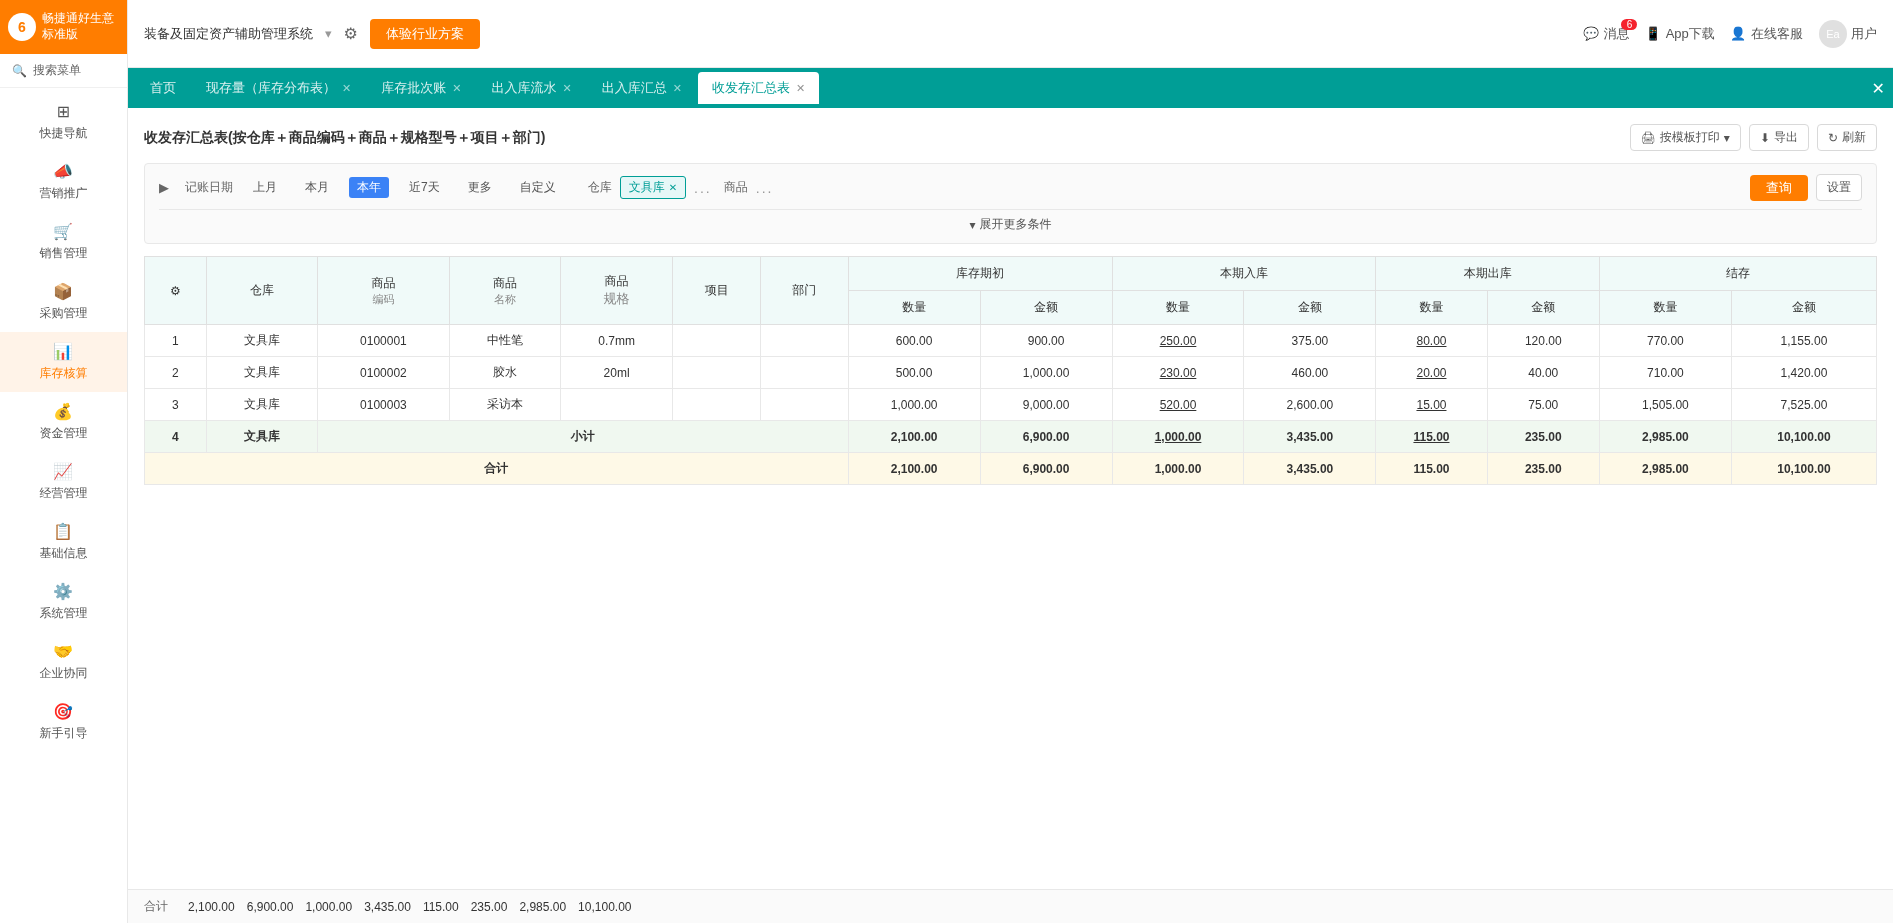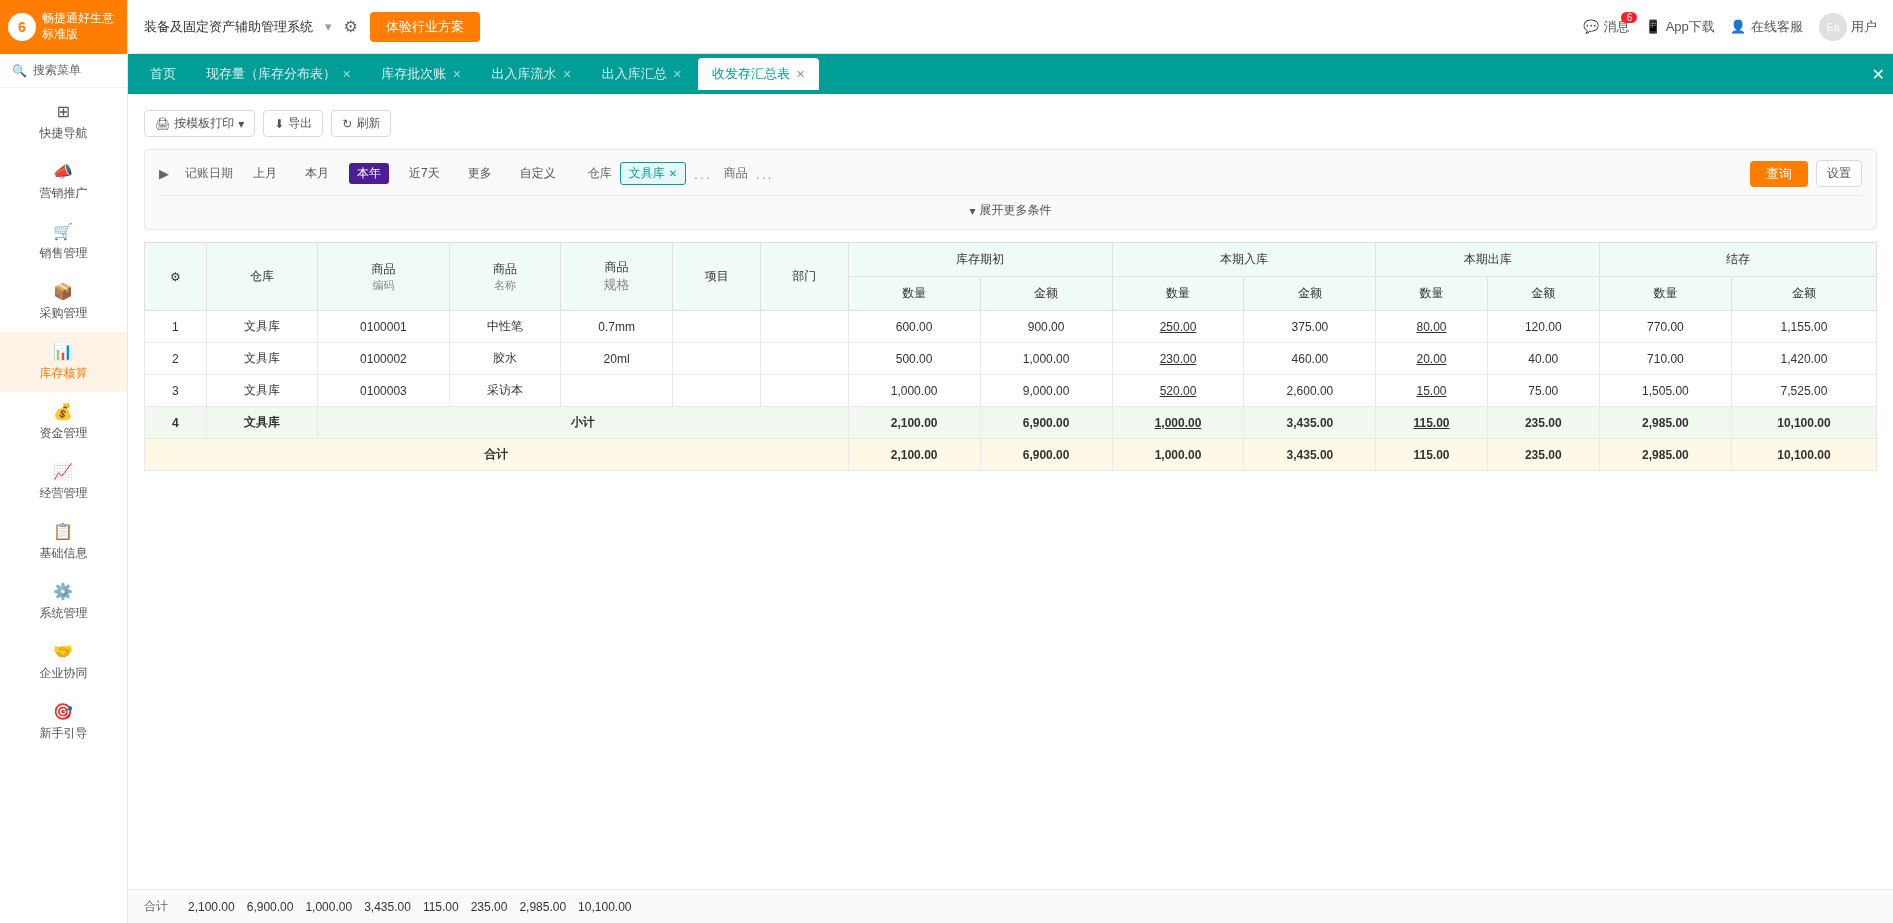--- a/index.html
+++ b/index.html
@@ -13,21 +13,21 @@
     .sidebar-nav { flex: 1; overflow-y: auto; padding: 4px 0; }
     .sidebar-item { display: flex; flex-direction: column; align-items: center; padding: 10px 4px; cursor: pointer; color: #555; font-size: 12px; gap: 4px; }
     .sidebar-item.active { background: #fff3e8; color: #ff7d00; }
     .sidebar-item .icon { font-size: 16px; }
     .sidebar-search { display: flex; flex-direction: row; align-items: center; padding: 8px 12px; gap: 6px; font-size: 12px; color: #666; cursor: pointer; border-bottom: 1px solid #f0f0f0; }
 
     
     .main { flex: 1; display: flex; flex-direction: column; overflow: hidden; }
 
     
-    .topbar { height: 54px; background: #fff; border-bottom: 1px solid #e8e8e8; display: flex; align-items: center; padding: 0 16px; gap: 12px; }
+    .topbar { height: 68px; background: #fff; border-bottom: 1px solid #e8e8e8; display: flex; align-items: center; padding: 0 16px; gap: 12px; }
     .topbar-gear { font-size: 16px; color: #666; cursor: pointer; }
     .topbar-btn { background: #ff7d00; color: #fff; border: none; padding: 6px 16px; border-radius: 4px; cursor: pointer; font-size: 13px; }
     .topbar-right { margin-left: auto; display: flex; align-items: center; gap: 16px; color: #555; font-size: 13px; }
     .topbar-right .notif { position: relative; cursor: pointer; }
     .notif-badge { position: absolute; top: -6px; right: -8px; background: #f5222d; color: #fff; border-radius: 8px; font-size: 10px; padding: 0 4px; min-width: 16px; text-align: center; }
     .topbar-right .link { cursor: pointer; color: #555; display: flex; align-items: center; gap: 4px; }
     .user-avatar { width: 28px; height: 28px; background: #e0e0e0; border-radius: 50%; display: flex; align-items: center; justify-content: center; font-size: 11px; color: #fff; overflow: hidden; }
 
     
     .tabs-bar { background: #009e96; display: flex; align-items: center; padding: 0 8px; height: 40px; gap: 2px; }
@@ -45,21 +45,21 @@
     .page-title-actions { display: flex; gap: 8px; align-items: center; }
     .action-btn { border: 1px solid #d9d9d9; background: #fff; padding: 4px 10px; border-radius: 4px; cursor: pointer; font-size: 12px; color: #555; display: flex; align-items: center; gap: 4px; }
     .action-btn.refresh { }
 
     
     .filter-bar { background: #fafafa; border: 1px solid #e8e8e8; border-radius: 4px; padding: 10px 14px; margin-bottom: 12px; }
     .filter-row { display: flex; align-items: center; gap: 12px; flex-wrap: wrap; }
     .filter-label { color: #666; font-size: 12px; white-space: nowrap; }
     .date-options { display: flex; gap: 12px; align-items: center; }
     .date-opt { padding: 2px 8px; border-radius: 3px; cursor: pointer; font-size: 12px; color: #555; }
-    .date-opt.active { background: #4c1d95; color: #fff; border-radius: 3px; }
+    .date-opt.active { background: #3b82f6; color: #fff; border-radius: 3px; }
     .filter-tag { background: #e6f7f7; border: 1px solid #009e96; border-radius: 3px; padding: 2px 8px; font-size: 12px; color: #009e96; display: flex; align-items: center; gap: 4px; }
     .filter-tag .remove { cursor: pointer; font-size: 10px; }
     .filter-dots { color: #999; cursor: pointer; font-size: 14px; letter-spacing: 2px; }
     .filter-expand { display: flex; align-items: center; gap: 4px; color: #555; font-size: 12px; cursor: pointer; justify-content: center; margin-top: 8px; border-top: 1px solid #e8e8e8; padding-top: 6px; }
     .query-btn { background: #ff7d00; color: #fff; border: none; padding: 4px 16px; border-radius: 4px; cursor: pointer; font-size: 13px; }
     .settings-btn { border: 1px solid #d9d9d9; background: #fff; padding: 4px 10px; border-radius: 4px; cursor: pointer; font-size: 12px; color: #555; }
 
     
     .filter-right { margin-left: auto; display: flex; gap: 8px; align-items: center; }
 
@@ -190,20 +190,21 @@
     <div class="tab active">
       <span>收发存汇总表</span>
       <span class="close">✕</span>
     </div>
     <span class="tabs-close-all">✕</span>
   </div>
 
   <div class="page-content">
 
     <div class="page-title">
+      <span style="font-size:14px;font-weight:600;">收发存汇总表(按仓库＋商品编码＋商品＋规格型号＋项目＋部门)</span>
       <div class="page-title-actions">
         <button class="action-btn">
           <span>🖨</span>
           <span>按模板打印</span>
           <span>▾</span>
         </button>
         <button class="action-btn">
           <span>⬇</span>
           <span>导出</span>
         </button>

